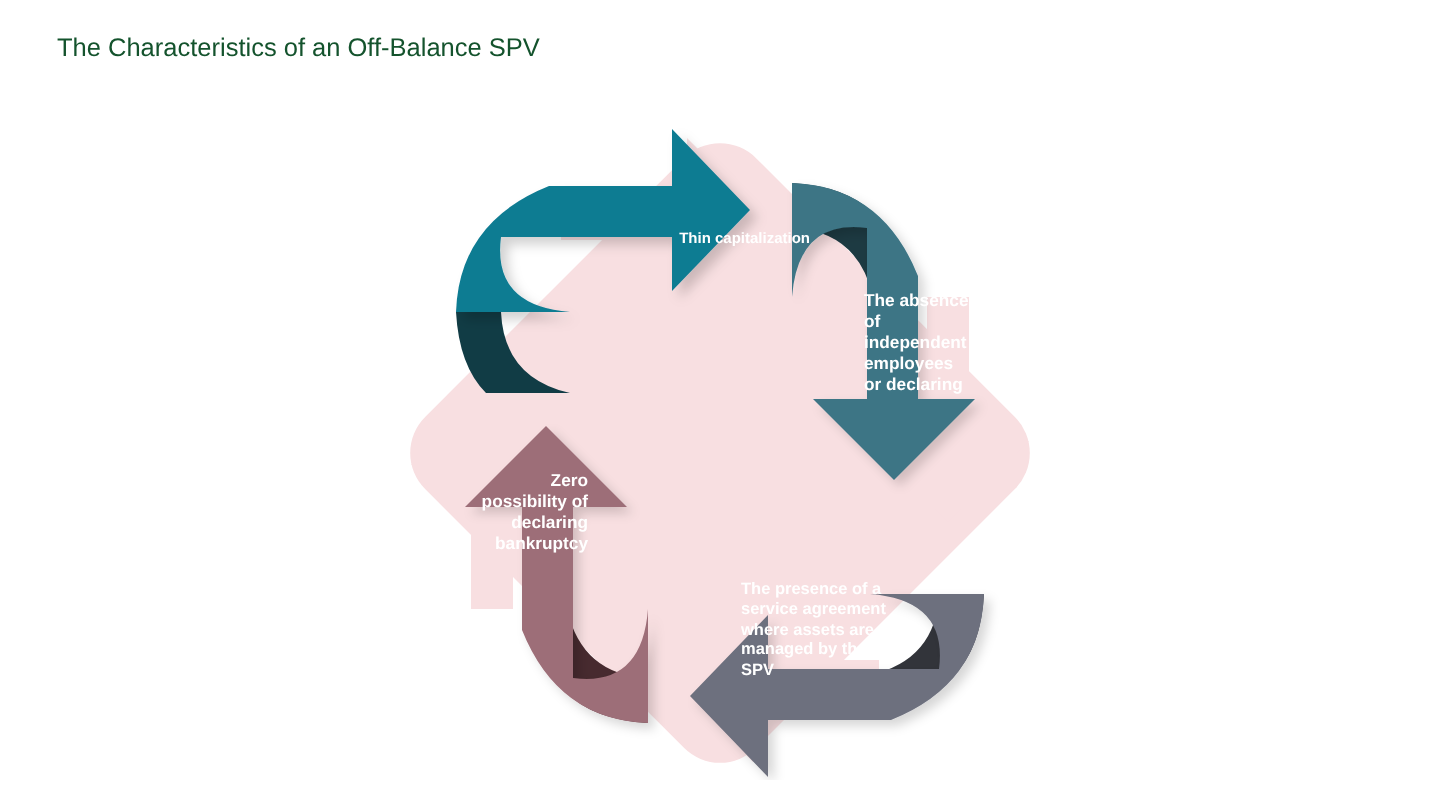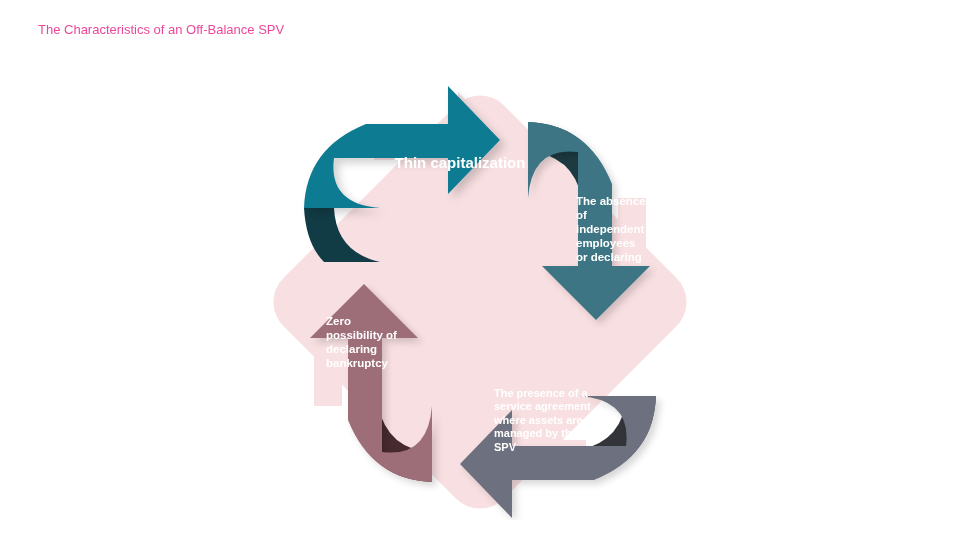--- a/index.html
+++ b/index.html
@@ -33,23 +33,23 @@
   #title {
     font-size: 29px;
     font-weight: bold;
     color: #3c3c3c;
     letter-spacing: 0.2px;
     line-height: 1.15;
     margin: 0;
     white-space: nowrap;
   }
   #subtitle {
-    font-size: 13px;
+    font-size: 17px;
     font-weight: normal;
-    color: #ec4899;
+    color: #14532d;
     margin: 6px 0 0 0;
     line-height: 1.2;
     white-space: nowrap;
   }
 
   
   #diagram {
     position: absolute;
     left: 262px;
     top: 84px;
@@ -68,43 +68,43 @@
     color: #ffffff;
     font-weight: bold;
     line-height: 1.22;
     white-space: pre-line;
     pointer-events: none;
   }
   #label-top {
     left: 118px;
     top: 70px;
     width: 160px;
-    font-size: 15px;
-    text-align: center;
+    font-size: 10px;
+    text-align: right;
   }
   #label-right {
     left: 314px;
     top: 110px;
     width: 92px;
     font-size: 11.5px;
     text-align: left;
   }
   #label-bottom {
     left: 232px;
     top: 303px;
     width: 120px;
     font-size: 11px;
     text-align: left;
   }
   #label-left {
-    left: 64px;
+    left: 44px;
     top: 230px;
     width: 86px;
     font-size: 11.5px;
-    text-align: left;
+    text-align: right;
   }
 </style>
 </head>
 <body>
 
 <div id="slide">
 
   <div id="header">
     <div id="subtitle">The Characteristics of an Off-Balance SPV</div>
   </div>

